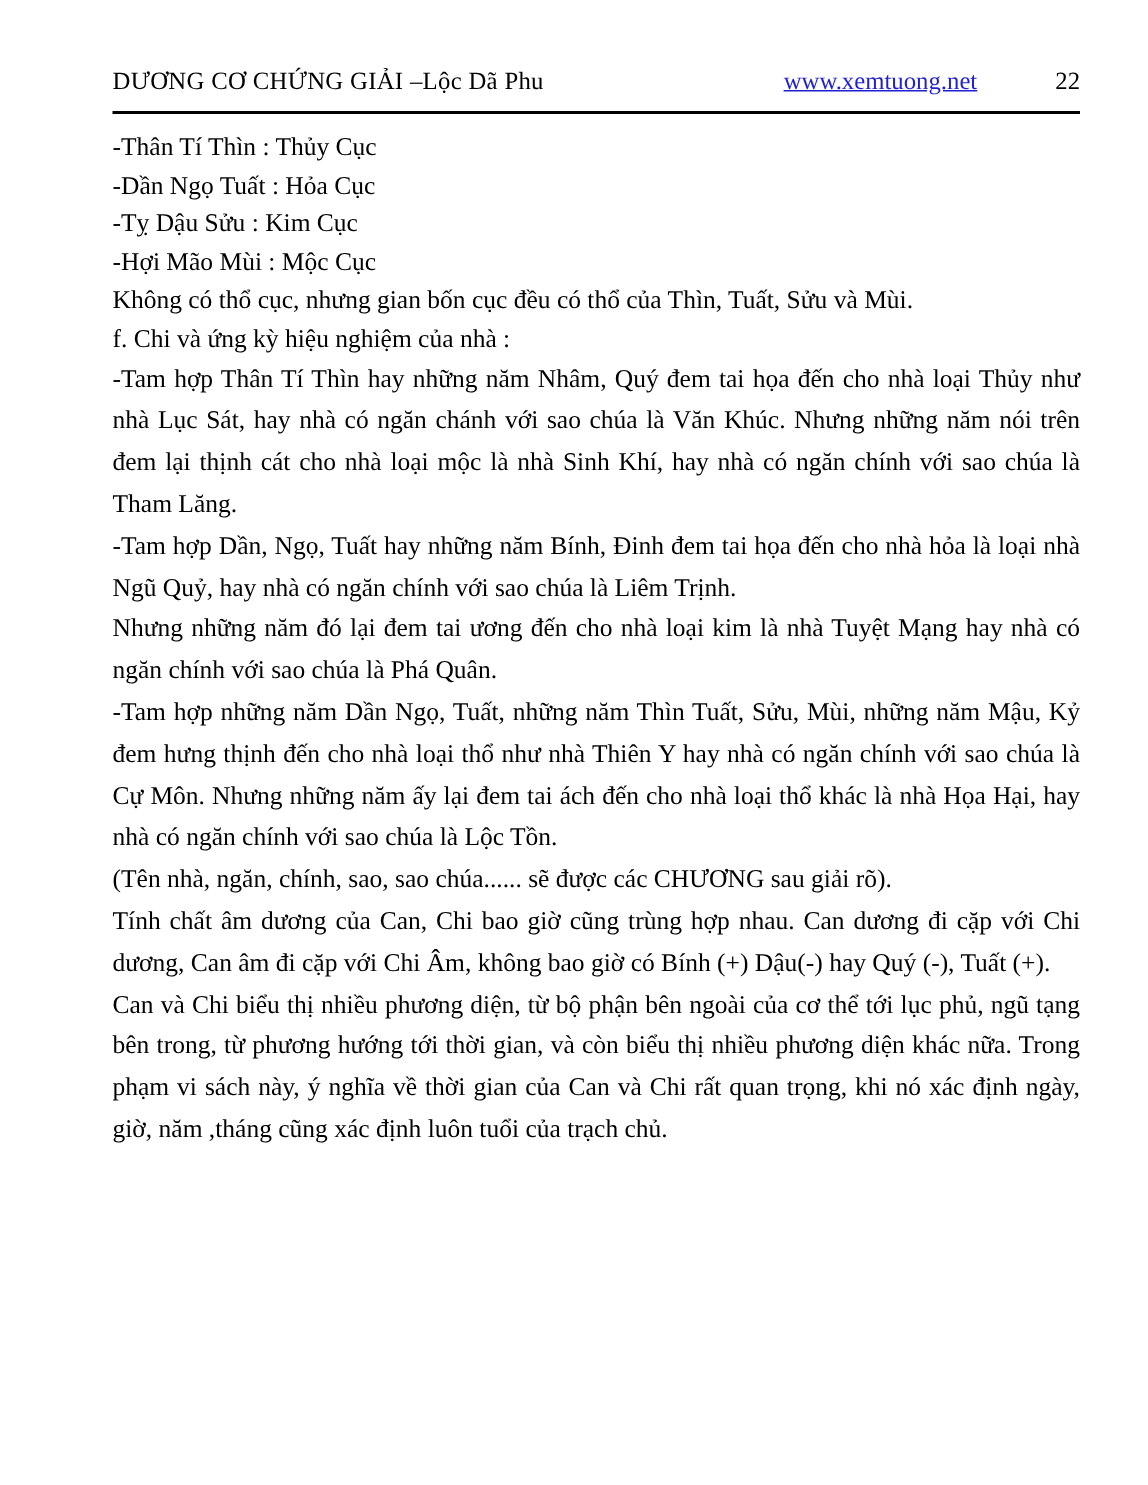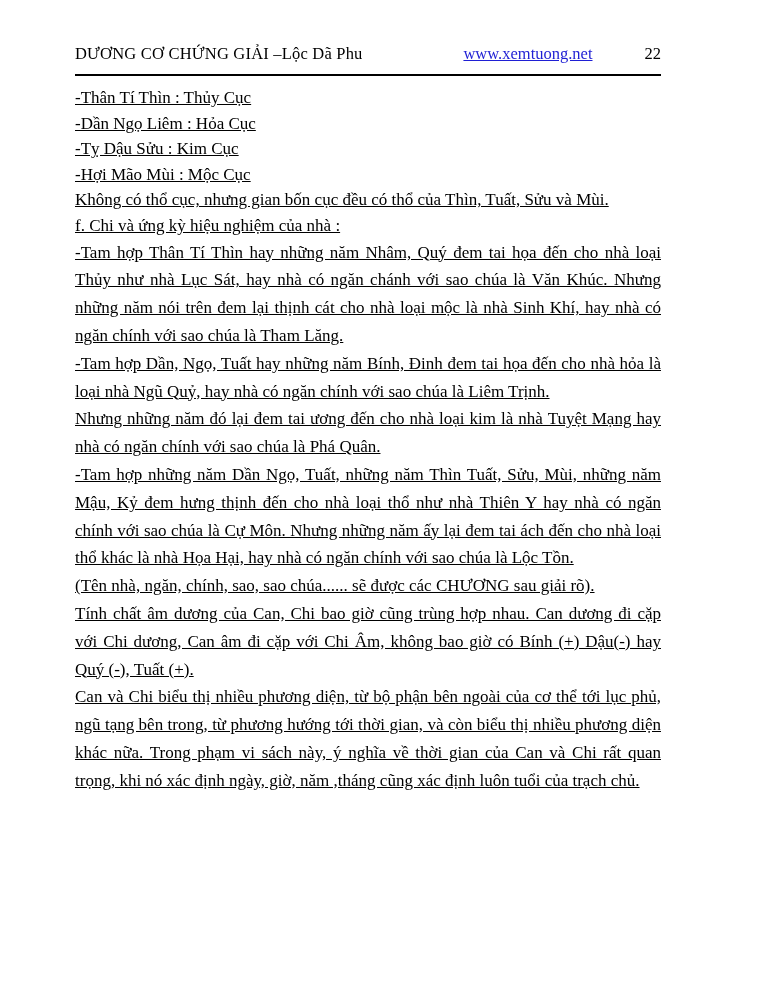--- a/index.html
+++ b/index.html
@@ -6,21 +6,21 @@
     margin: 0;
     padding: 0;
     background: #ffffff;
   }
   .page {
     position: relative;
     width: 765px;
     height: 990px;
     box-sizing: border-box;
     background: #ffffff;
-    padding: 44px 104px 0 75px;
+    padding: 44px 45px 0 75px;
     font-family: "Liberation Serif", "DejaVu Serif", serif;
     color: #000000;
     overflow: hidden;
   }
   .header {
     display: flex;
     align-items: baseline;
     font-size: 16.5px;
     white-space: nowrap;
   }
@@ -41,42 +41,41 @@
     margin: 10px 0 0 0;
   }
   .doc-body {
     margin-top: 9px;
     font-size: 17px;
     line-height: 25.6px;
   }
   .doc-body p {
     margin: 0;
     text-align: justify;
-    text-decoration: underline;
   }
   .doc-body p.wide {
     line-height: 27.8px;
   }
 </style>
 </head>
 <body>
 
 <div class="page">
 
   <div class="header">
     <span class="header-title">DƯƠNG CƠ CHỨNG GIẢI –Lộc Dã Phu</span>
     <a class="header-link" href="#">www.xemtuong.net</a>
     <span class="page-number">22</span>
   </div>
 
   <hr class="header-rule">
 
   <div class="doc-body">
     <p>-Thân Tí Thìn : Thủy Cục</p>
-    <p>-Dần Ngọ Liêm : Hỏa Cục</p>
+    <p>-Dần Ngọ Tuất : Hỏa Cục</p>
     <p>-Tỵ Dậu Sửu : Kim Cục</p>
     <p>-Hợi Mão Mùi : Mộc Cục</p>
     <p>Không có thổ cục, nhưng gian bốn cục đều có thổ của Thìn, Tuất, Sửu và Mùi.</p>
     <p>f. Chi và ứng kỳ hiệu nghiệm của nhà :</p>
     <p class="wide">-Tam hợp Thân Tí Thìn hay những năm Nhâm, Quý đem tai họa đến cho nhà loại Thủy như nhà Lục Sát, hay nhà có ngăn chánh với sao chúa là Văn Khúc. Nhưng những năm nói trên đem lại thịnh cát cho nhà loại mộc là nhà Sinh Khí, hay nhà có ngăn chính với sao chúa là Tham Lăng.</p>
     <p class="wide">-Tam hợp Dần, Ngọ, Tuất hay những năm Bính, Đinh đem tai họa đến cho nhà hỏa là loại nhà Ngũ Quỷ, hay nhà có ngăn chính với sao chúa là Liêm Trịnh.</p>
     <p class="wide">Nhưng những năm đó lại đem tai ương đến cho nhà loại kim là nhà Tuyệt Mạng hay nhà có ngăn chính với sao chúa là Phá Quân.</p>
     <p class="wide">-Tam hợp những năm Dần Ngọ, Tuất, những năm Thìn Tuất, Sửu, Mùi, những năm Mậu, Kỷ đem hưng thịnh đến cho nhà loại thổ như nhà Thiên Y hay nhà có ngăn chính với sao chúa là Cự Môn. Nhưng những năm ấy lại đem tai ách đến cho nhà loại thổ khác là nhà Họa Hại, hay nhà có ngăn chính với sao chúa là Lộc Tồn.</p>
     <p class="wide">(Tên nhà, ngăn, chính, sao, sao chúa...... sẽ được các CHƯƠNG sau giải rõ).</p>
     <p class="wide">Tính chất âm dương của Can, Chi bao giờ cũng trùng hợp nhau. Can dương đi cặp với Chi dương, Can âm đi cặp với Chi Âm, không bao giờ có Bính (+) Dậu(-) hay Quý (-), Tuất (+).</p>

